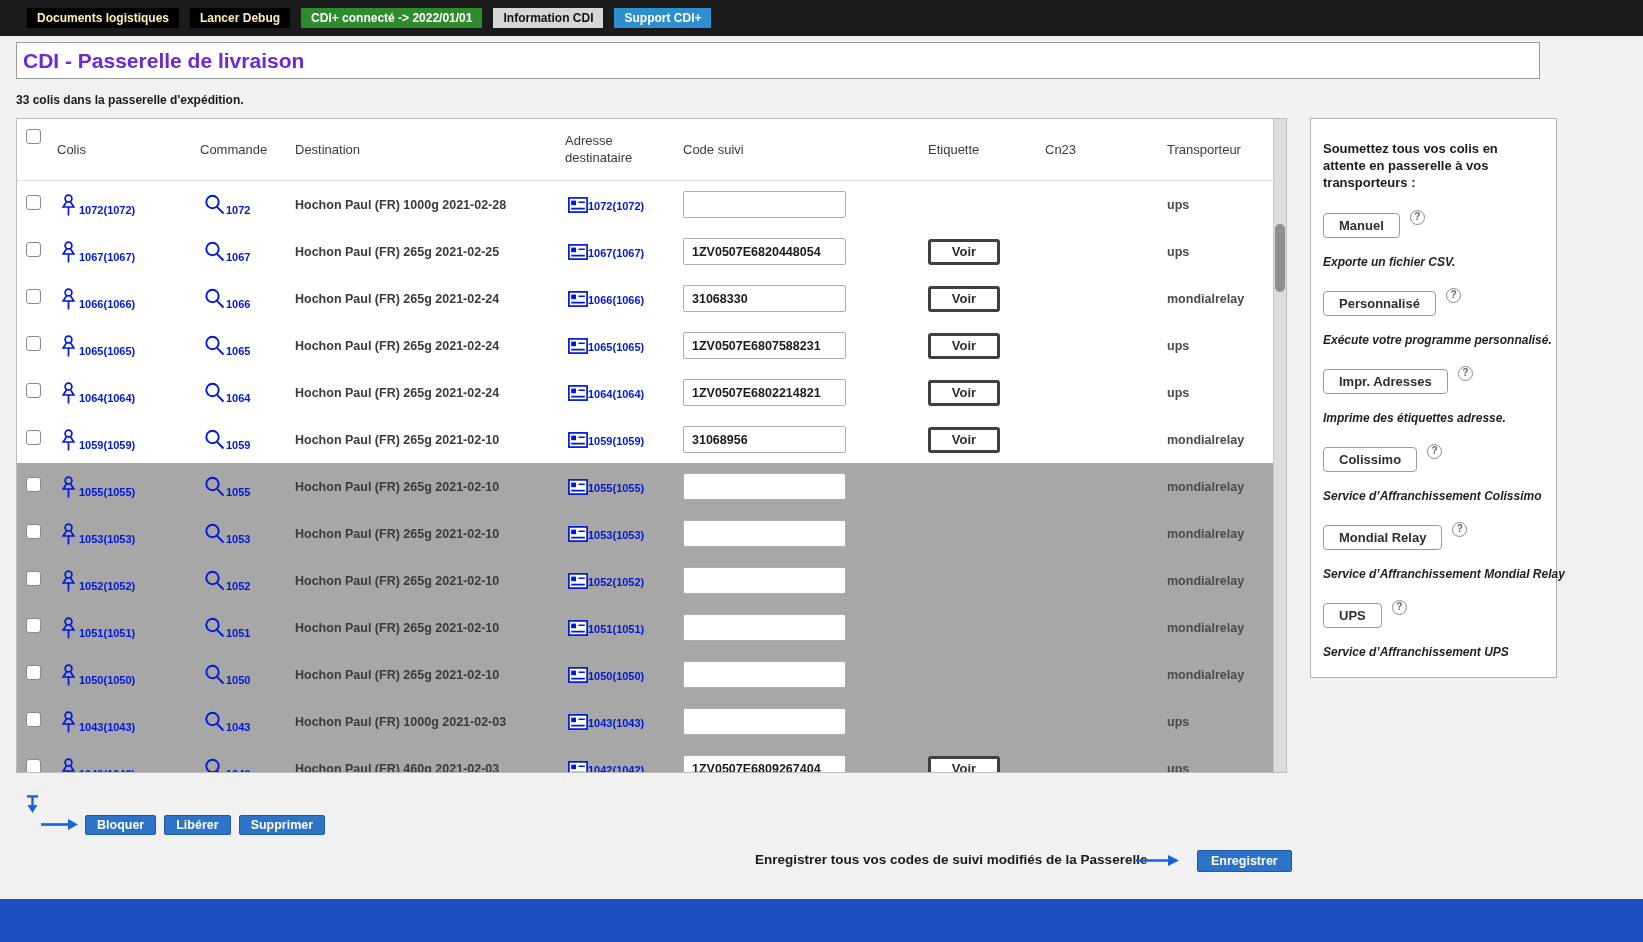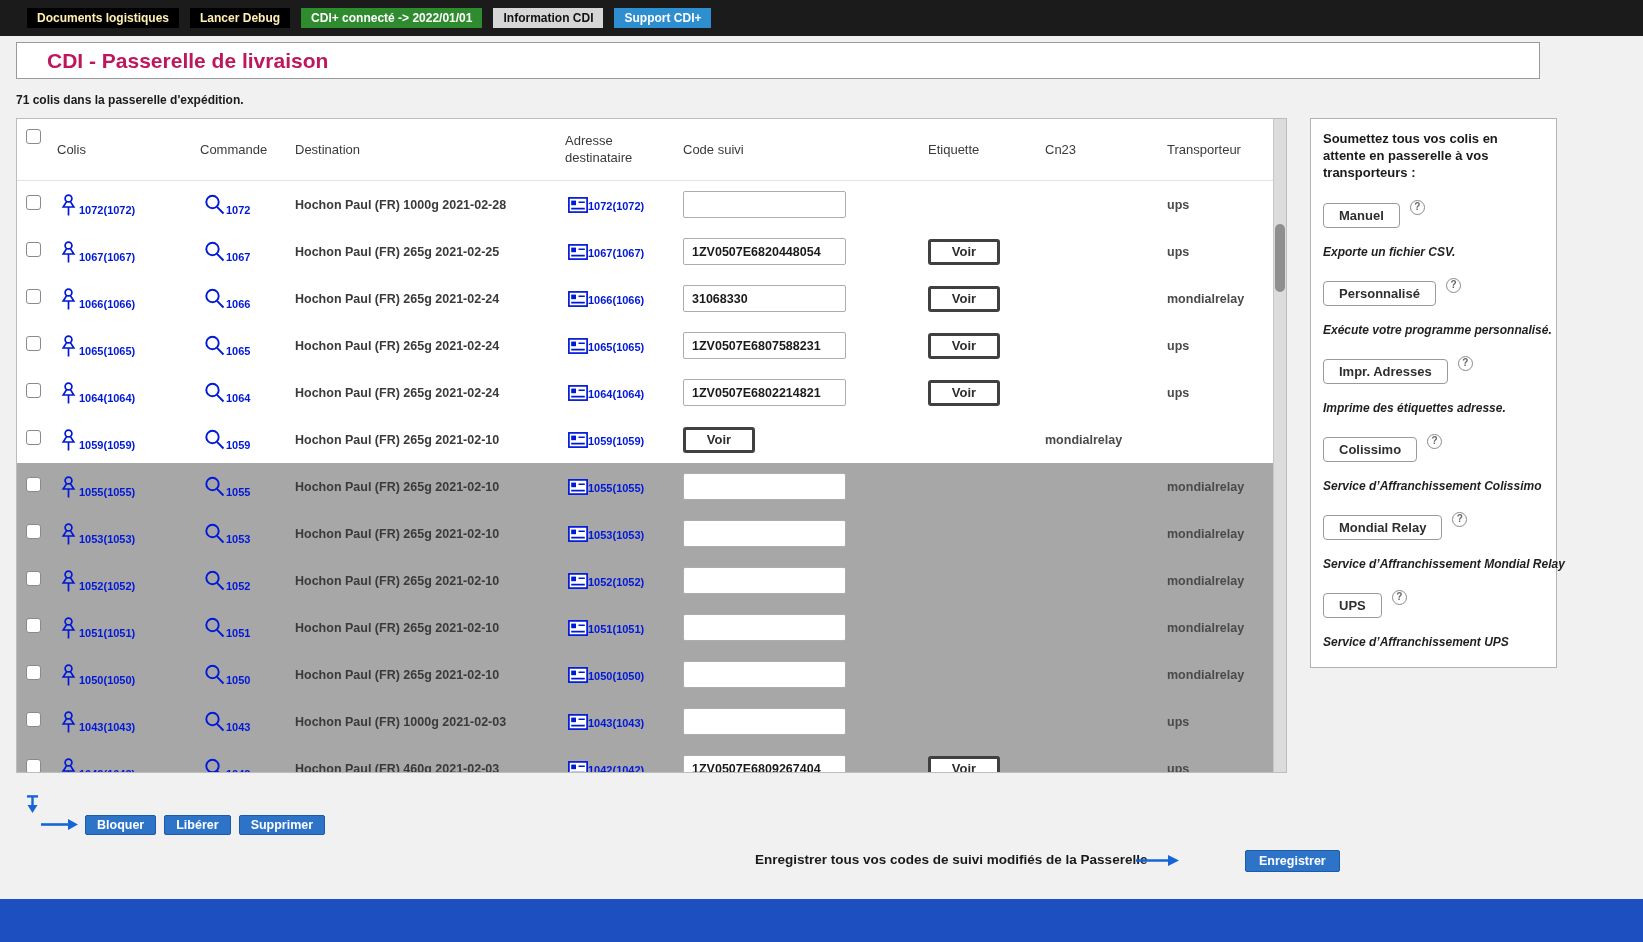--- a/index.html
+++ b/index.html
@@ -12,21 +12,21 @@
           display:flex;align-items:center;gap:11px;padding-left:27px;}
   .tb-btn{font-family:inherit;font-size:12px;font-weight:bold;padding:3px 10px;border:none;cursor:pointer;white-space:nowrap;}
   .tb-red{background:#000000;color:#ffefb0;}
   .tb-green{background:#2e8b2e;color:#ffffff;}
   .tb-gray{background:#d6d6d6;color:#111111;}
   .tb-blue{background:#2e8fd0;color:#ffffff;}
 
   
   #titlebox{position:absolute;left:16px;top:42px;width:1524px;height:37px;background:#fff;
             border:1px solid #9a9a9a;display:flex;align-items:center;padding-left:6px;}
-  #title{color:#be185d;font-size:21px;font-weight:bold;margin-left:24px;}
+  #title{color:#6d28d9;font-size:21px;font-weight:bold;}
   #summary{position:absolute;left:16px;top:93px;font-size:12px;font-weight:bold;color:#1a1a1a;}
 
   
   #table{position:absolute;left:16px;top:118px;width:1271px;height:655px;background:#fff;
          border:1px solid #bdbdbd;overflow:hidden;}
   .grid{display:grid;grid-template-columns:40px 143px 95px 270px 118px 245px 117px 122px 1fr;align-items:center;}
   #thead{height:62px;border-bottom:1px solid #e2e2e2;}
   #thead .c-check{align-self:start;padding-top:10px;}
   .th{font-size:13px;color:#3a3a3a;}
   .th-wrap{max-width:90px;line-height:1.3;}
@@ -50,59 +50,59 @@
 
   
   #scrollbar{position:absolute;top:0;right:0;width:13px;height:100%;background:#dcdcdc;
              border-left:1px solid #c6c6c6;cursor:pointer;}
   #scroll-thumb{position:absolute;left:1px;top:105px;width:10px;height:68px;background:#8f8f8f;
                 border-radius:5px;cursor:pointer;}
 
   
   #panel{position:absolute;left:1310px;top:118px;width:247px;background:#fff;border:1px solid #b3b3b3;
          padding:11px 12px 18px;}
-  #panel-heading{font-size:13px;font-weight:bold;line-height:1.32;color:#1a1a1a;}
+  #panel-heading{font-size:13px;font-weight:bold;line-height:1.32;color:#1a1a1a;margin-top:10px;}
   .action{margin-top:19px;}
   .action-btn{background:#fff;border:1px solid #9a9a9a;border-radius:4px;padding:4px 15px;
               font-family:inherit;font-size:13px;font-weight:bold;color:#2e2e2e;cursor:pointer;}
   .q-icon{display:inline-block;width:15px;height:15px;border:1.5px solid #8a8a8a;border-radius:50%;
           font-size:10px;font-weight:bold;color:#666;text-align:center;line-height:12px;
           margin-left:10px;vertical-align:10px;cursor:pointer;}
   .action-desc{margin-top:17px;font-size:12px;font-weight:bold;font-style:italic;color:#1f1f1f;white-space:nowrap;}
 
   
   #insert-icon{position:absolute;left:24px;top:794px;}
   #bulk-arrow{position:absolute;left:41px;top:817px;}
   #bulk-buttons{position:absolute;left:85px;top:815px;display:flex;gap:8px;}
   .blue-btn{background:#2d74c9;border:1px solid #1d5ba6;border-radius:2px;color:#fff;
             font-family:inherit;font-size:12.5px;font-weight:bold;padding:2px 11px;cursor:pointer;white-space:nowrap;}
   #save-text{position:absolute;left:755px;top:852px;font-size:13.5px;font-weight:bold;color:#1a1a1a;}
   #save-arrow{position:absolute;left:1136px;top:853px;}
-  #save-button{position:absolute;left:1197px;top:850px;padding:3px 13px;margin-left:48px;}
+  #save-button{position:absolute;left:1197px;top:850px;padding:3px 13px;}
   #footer-bar{position:absolute;left:0;top:899px;width:100%;height:43px;background:#1e4fc0;}
 </style>
 </head>
 <body>
 
 <div id="topbar">
   <button class="tb-btn tb-red">Documents logistiques</button>
 
   <button class="tb-btn tb-red">Lancer Debug</button>
 
   <button class="tb-btn tb-green">CDI+ connecté -&gt; 2022/01/01</button>
 
   <button class="tb-btn tb-gray">Information CDI</button>
 
   <button class="tb-btn tb-blue">Support CDI+</button>
 </div>
 
 <div id="titlebox">
   <span id="title">CDI - Passerelle de livraison</span>
 </div>
-<div id="summary">71 colis dans la passerelle d'expédition.</div>
+<div id="summary">33 colis dans la passerelle d'expédition.</div>
 
 <div id="table">
   <div id="thead" class="grid">
     <div class="cell c-check"><span class="cbx"></span></div>
     <div class="cell th">Colis</div>
     <div class="cell th">Commande</div>
     <div class="cell th">Destination</div>
     <div class="cell th th-wrap">Adresse destinataire</div>
     <div class="cell th">Code suivi</div>
     <div class="cell th">Etiquette</div>
@@ -369,20 +369,23 @@
     <div class="cell c-addr">
       <span class="icon">
         <svg width="20" height="16" viewBox="0 0 20 16">
           <rect x="0.9" y="0.9" width="18.2" height="14.2" fill="#fff" stroke="#0018d8" stroke-width="1.7"></rect>
           <rect x="3.2" y="3.6" width="4.8" height="4.6" fill="#0018d8"></rect>
           <path d="M10.5 5.2 H16.8 M3.2 11.6 H16.8" stroke="#0018d8" stroke-width="1.6"></path>
         </svg>
       </span>
       <span class="bluesub">1059(1059)</span>
     </div>
+    <div class="cell c-code">
+      <input type="text" class="code-input" value="31068956" style="">
+    </div>
     <div class="cell c-etq">
       <button class="voir-btn">Voir</button>
     </div>
     <div class="cell c-cn23"></div>
     <div class="cell c-trans">mondialrelay</div>
   </div>
 
   <div class="grid trow shaded">
     <div class="cell c-check"><span class="cbx"></span></div>
     <div class="cell c-colis">

